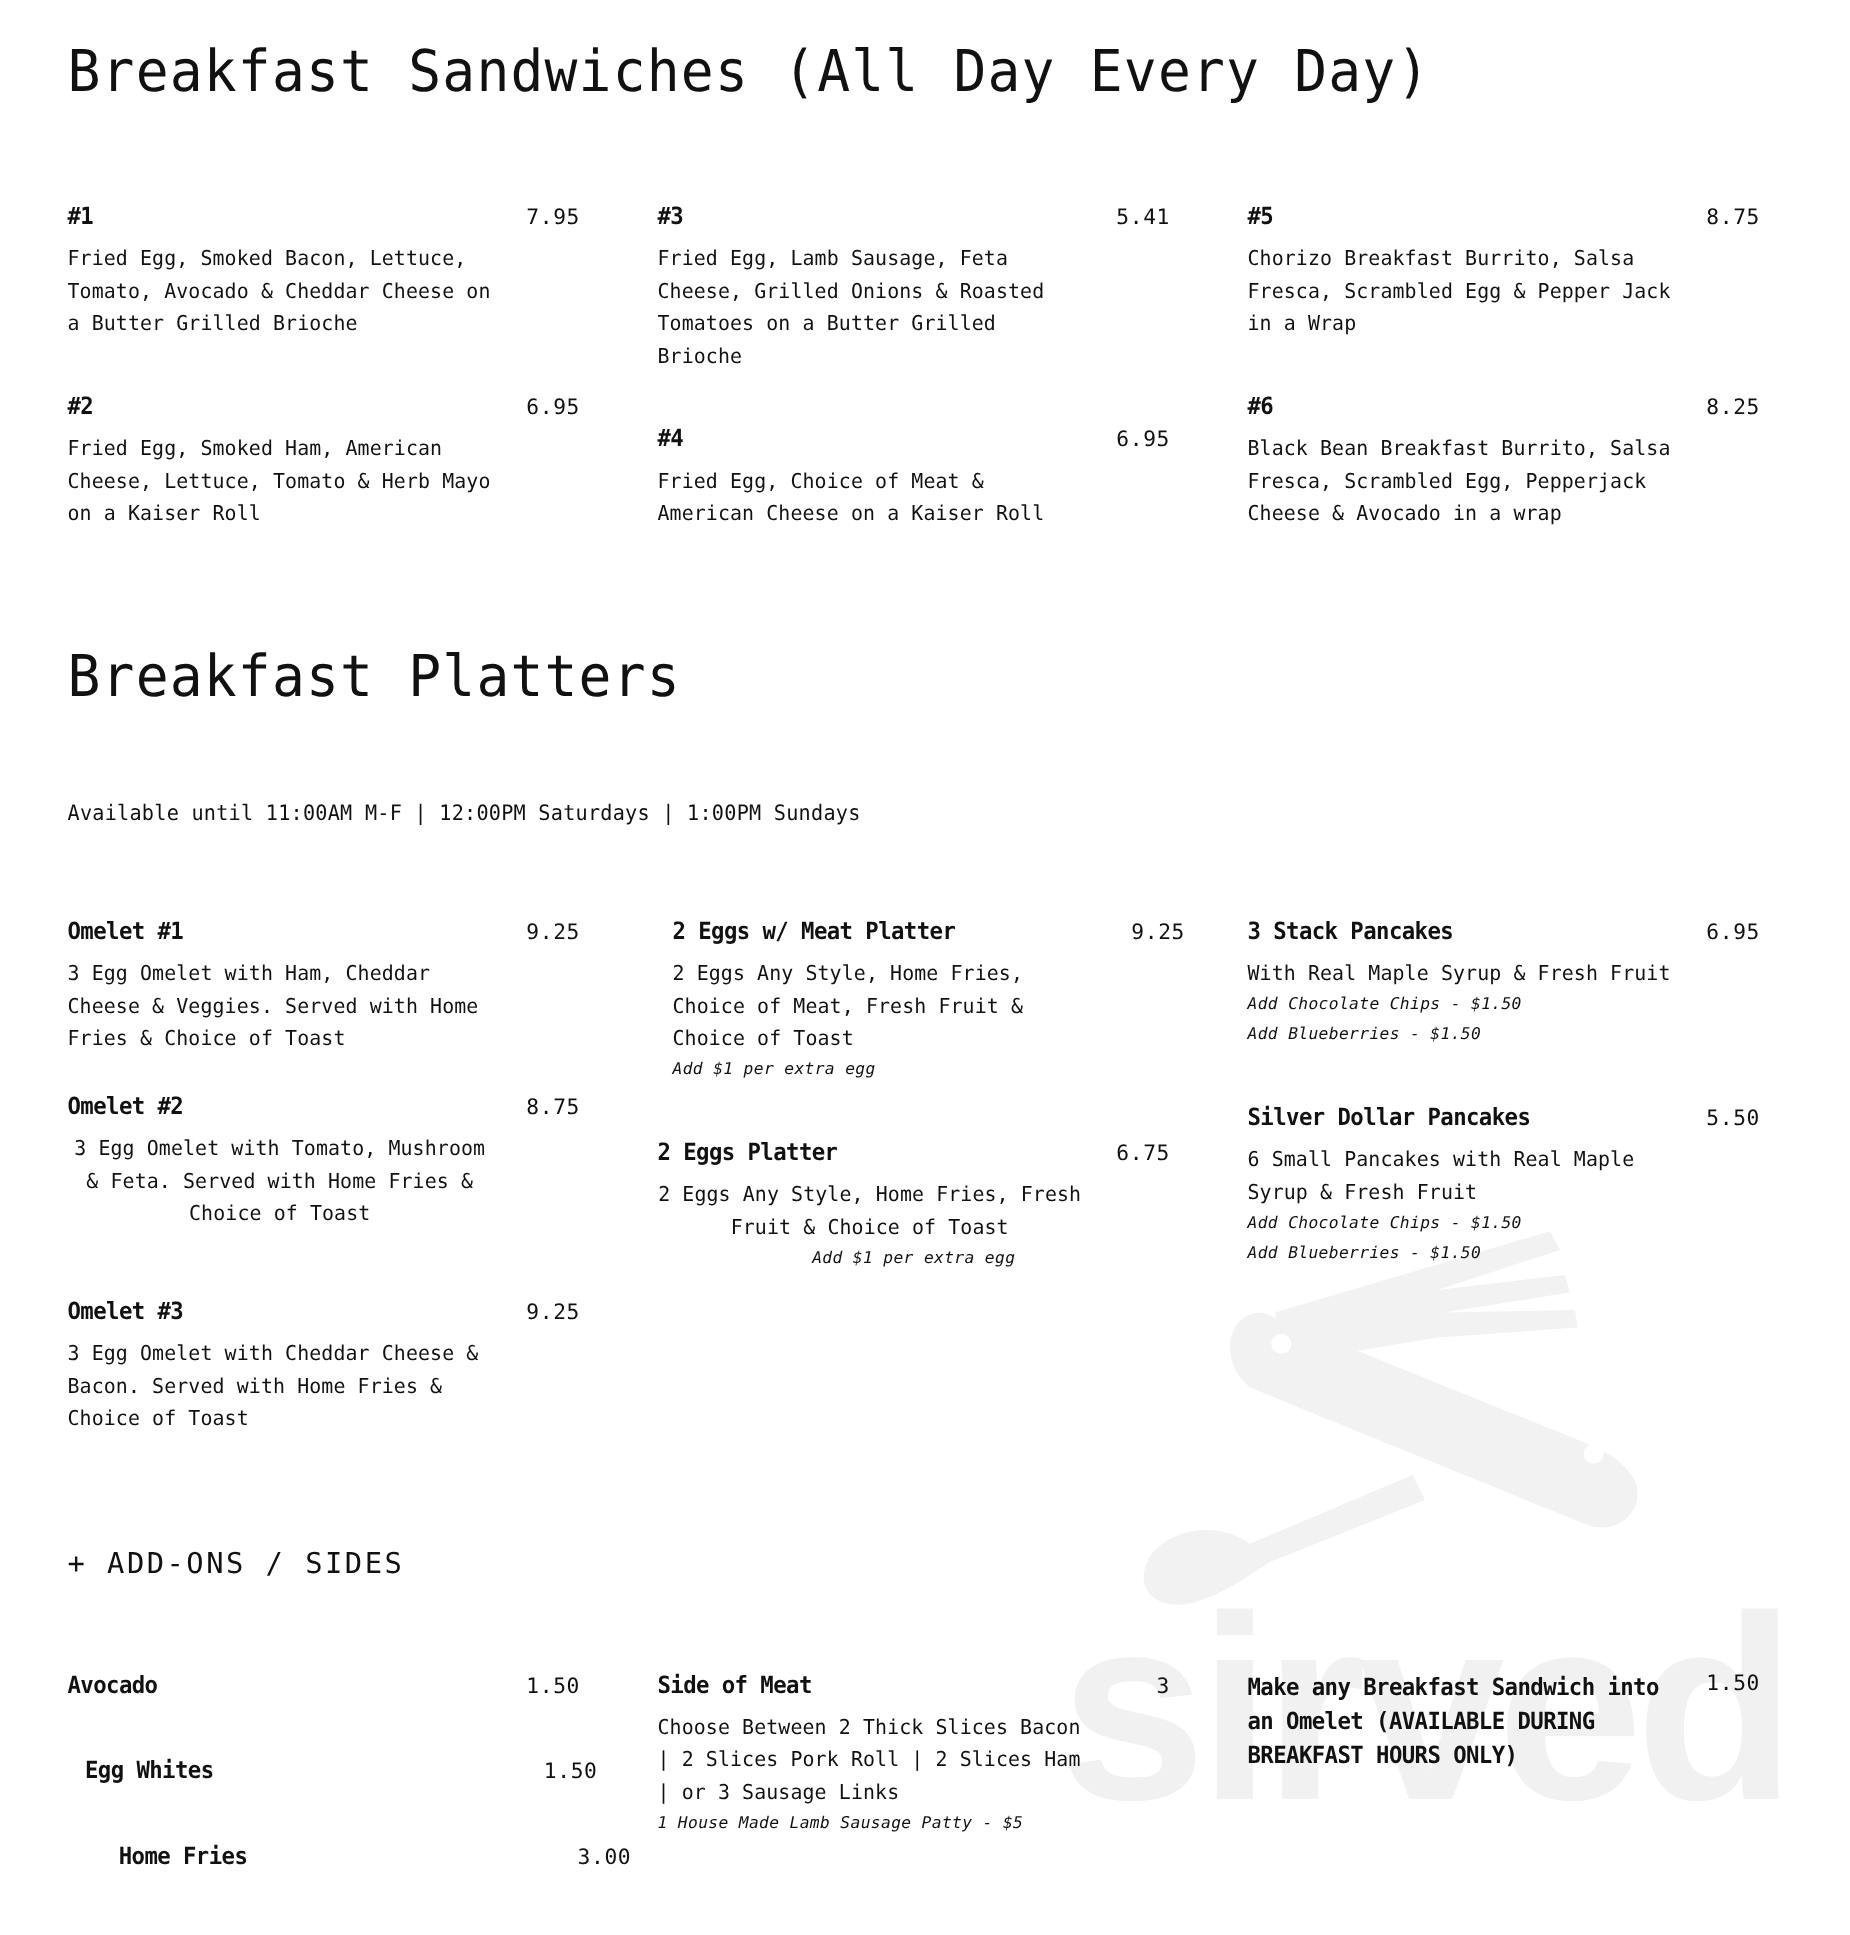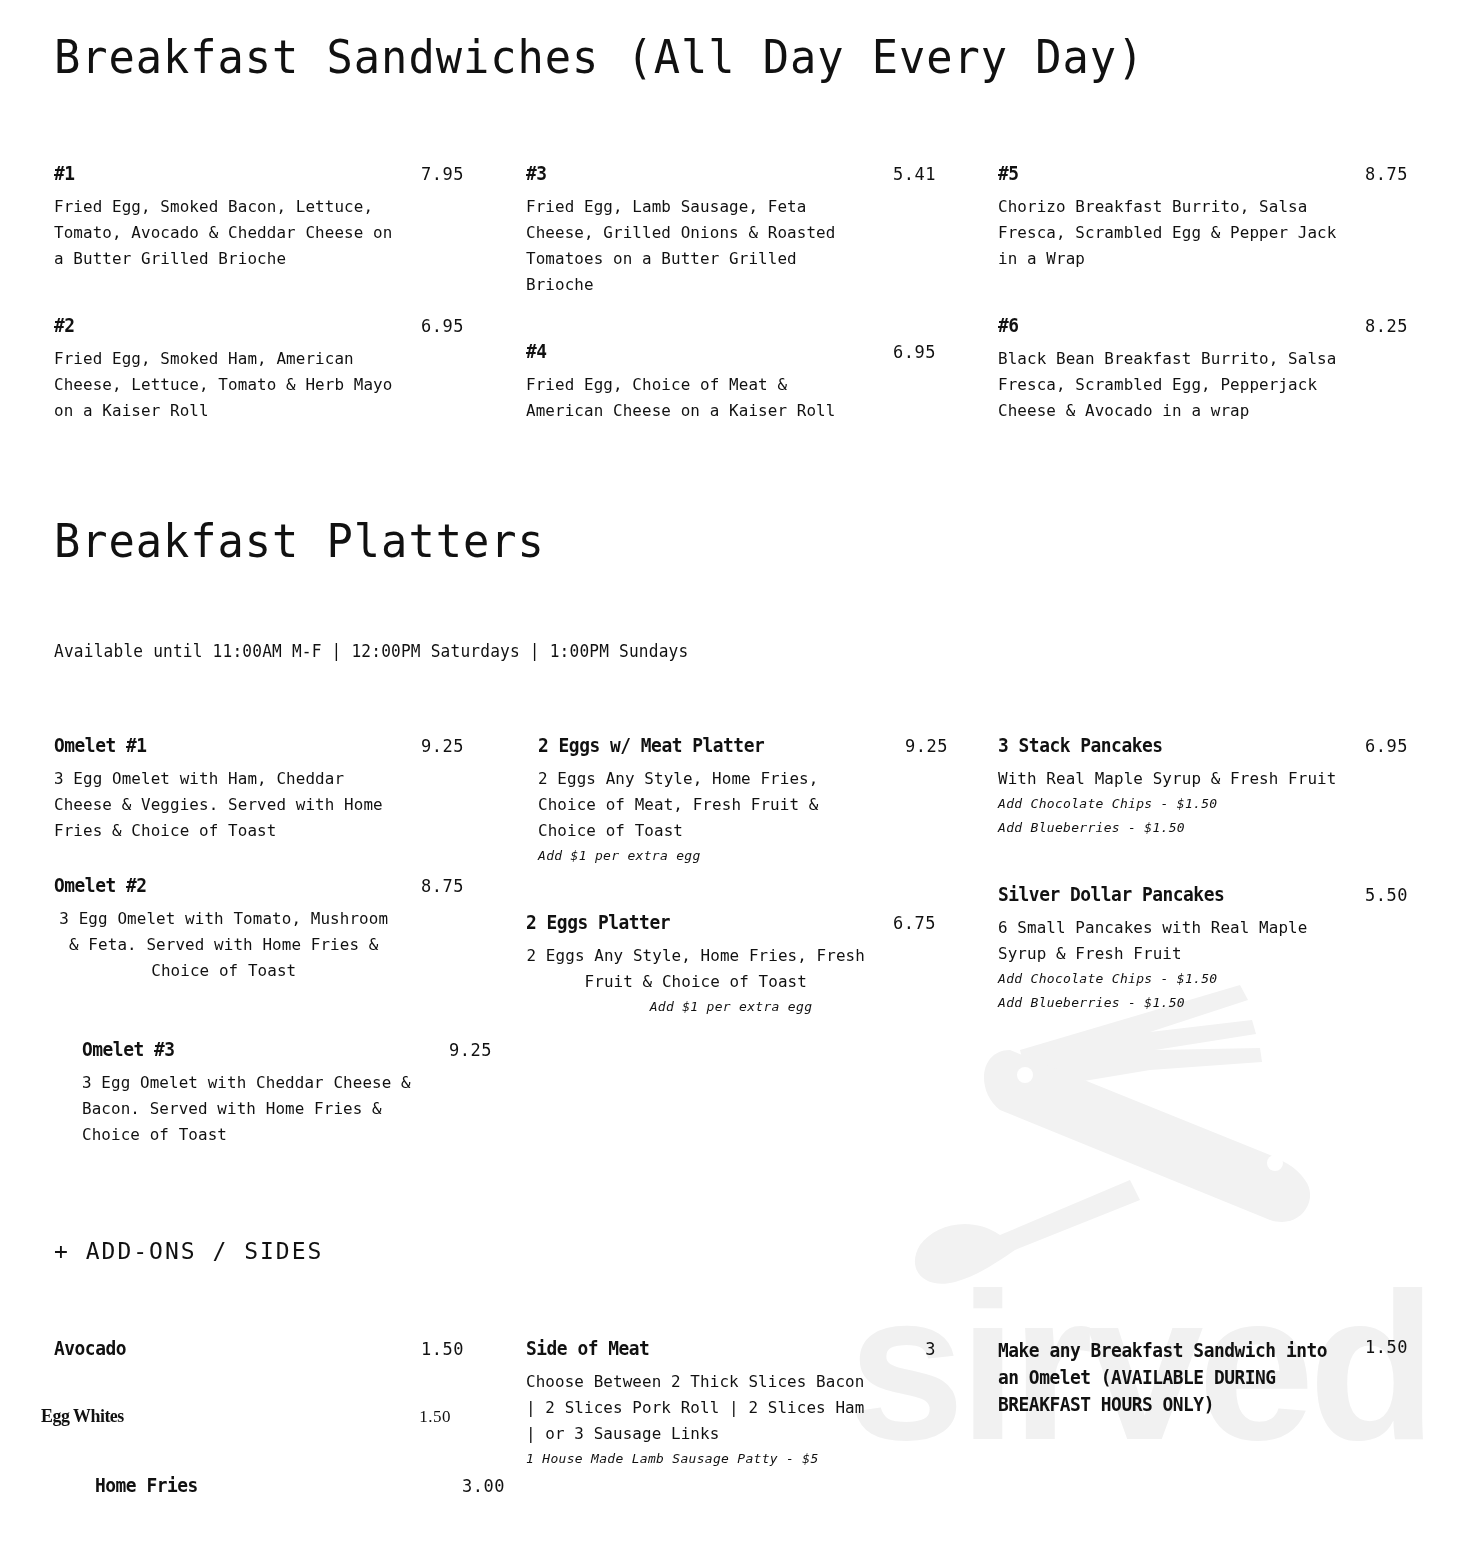--- a/index.html
+++ b/index.html
@@ -101,21 +101,21 @@
       </div>
     <div class="item-desc">3 Egg Omelet with Ham, Cheddar Cheese &amp; Veggies. Served with Home Fries &amp; Choice of Toast</div>
   </div>
   <div class="item" style="left:54px; top:874px;text-align:center;">
     <div class="item-head">
         <span class="item-name">Omelet #2</span>
         <span class="item-price">8.75</span>
       </div>
     <div class="item-desc">3 Egg Omelet with Tomato, Mushroom &amp; Feta. Served with Home Fries &amp; Choice of Toast</div>
   </div>
-  <div class="item" style="left:54px; top:1038px;margin-left:28px;">
+  <div class="item" style="left:54px; top:1038px;">
     <div class="item-head">
         <span class="item-name">Omelet #3</span>
         <span class="item-price">9.25</span>
       </div>
     <div class="item-desc">3 Egg Omelet with Cheddar Cheese &amp; Bacon. Served with Home Fries &amp; Choice of Toast</div>
   </div>
 
   <div class="item" style="left:526px; top:734px;margin-left:12px;">
     <div class="item-head">
         <span class="item-name">2 Eggs w/ Meat Platter</span>
@@ -153,21 +153,21 @@
   </div>
 
   <div class="addons-title" style="top:1238px;">+ ADD-ONS / SIDES</div>
 
   <div class="item" style="left:54px; top:1337px;">
     <div class="item-head">
         <span class="item-name">Avocado</span>
         <span class="item-price">1.50</span>
       </div>
   </div>
-  <div class="item" style="left:41px; top:1405px;font-family:Liberation Serif, serif;">
+  <div class="item" style="left:68px; top:1405px;">
     <div class="item-head">
         <span class="item-name">Egg Whites</span>
         <span class="item-price">1.50</span>
       </div>
   </div>
   <div class="item" style="left:54px; top:1474px;margin-left:41px;">
     <div class="item-head">
         <span class="item-name">Home Fries</span>
         <span class="item-price">3.00</span>
       </div>

